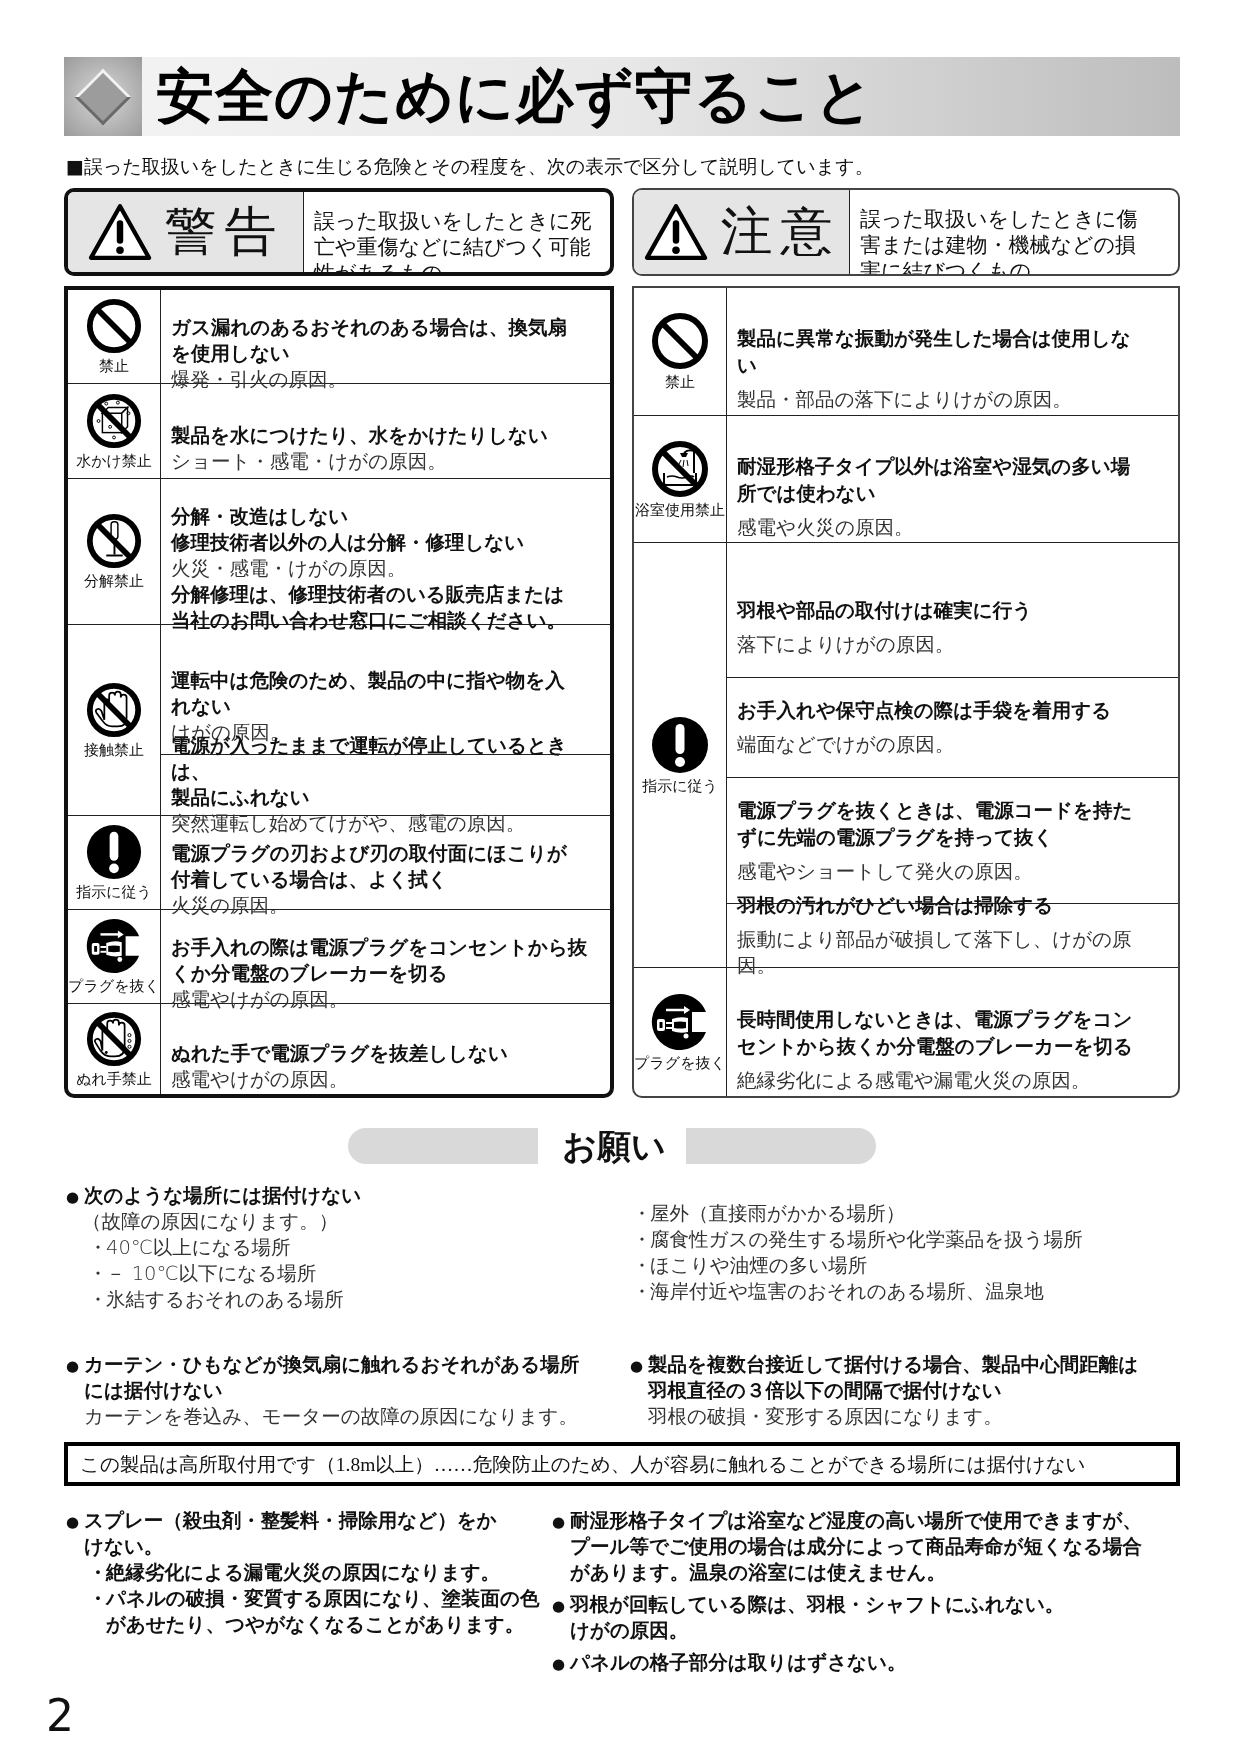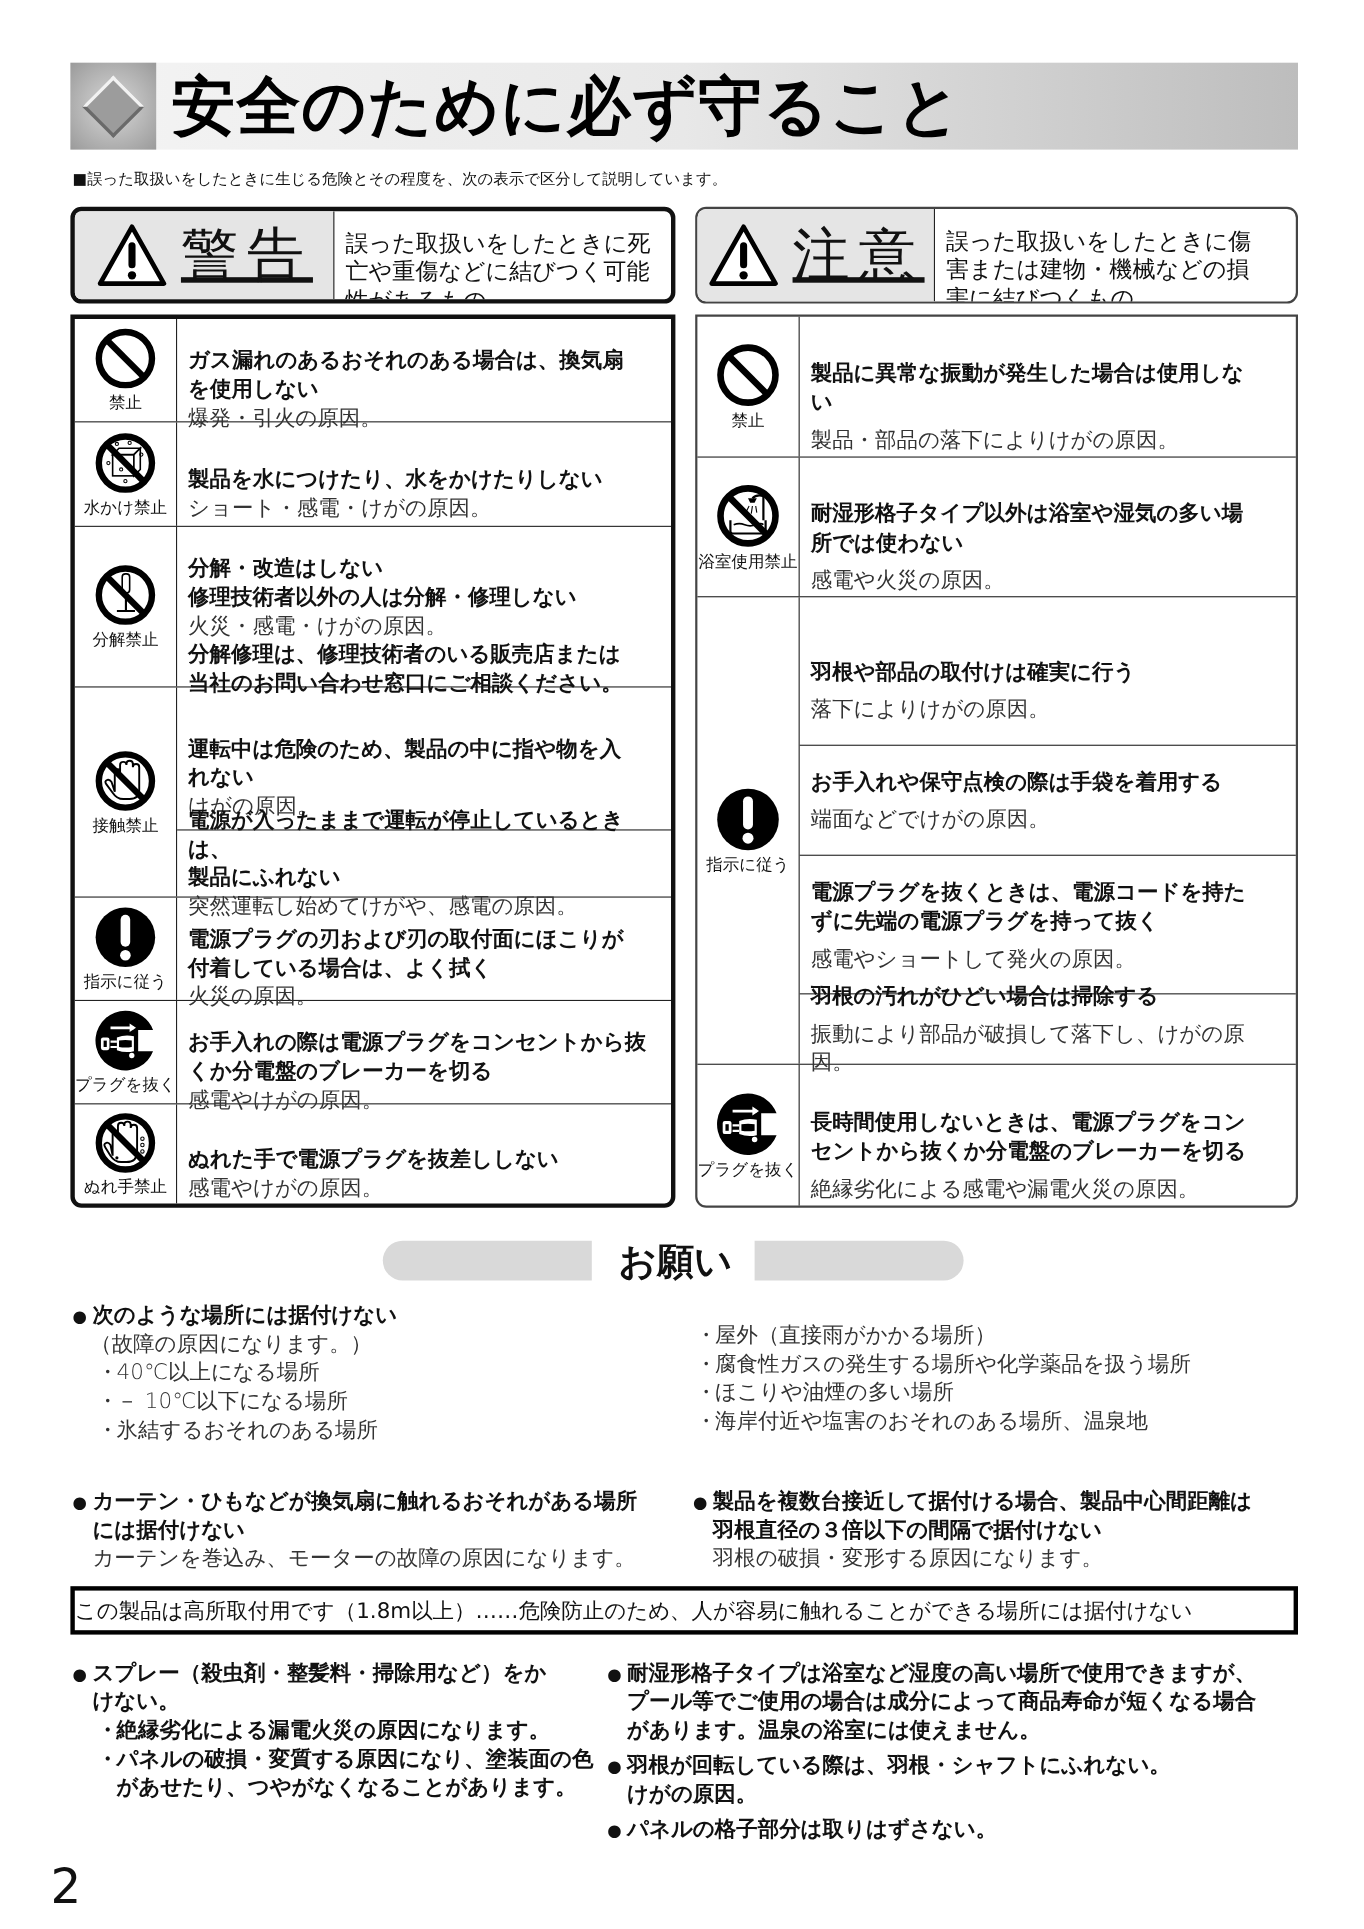--- a/index.html
+++ b/index.html
@@ -11,29 +11,29 @@
   
   .title-banner { left: 64px; top: 57px; width: 1116px; height: 79px;
     background: linear-gradient(to right, #f4f4f4 0%, #e8e8e8 50%, #bdbdbd 100%);
     display: flex; align-items: center; }
   .title-banner .diamond-box { width: 78px; height: 79px; background: radial-gradient(circle, #d8d8d8 0%, #9a9a9a 100%);
     display: flex; align-items: center; justify-content: center; }
   .title-banner .diamond { width: 40px; height: 40px; transform: rotate(45deg); background: #9c9c9c;
     border-top: 3px solid #f2f2f2; border-left: 3px solid #f2f2f2; border-right: 3px solid #6a6a6a; border-bottom: 3px solid #6a6a6a; }
   .title-banner .title-text { font-size: 58px; font-weight: bold; margin-left: 14px; letter-spacing: 1px; color: #000; }
 
-  .intro { left: 66px; top: 154px; font-size: 14px; }
+  .intro { left: 66px; top: 154px; font-size: 19px; }
 
   
   .legend { top: 188px; height: 88px; border: 3px solid #111; border-radius: 10px; display: flex; background: #fff; overflow: hidden; }
   .legend.warn { left: 64px; width: 550px; border-width: 4px; }
   .legend.caution { left: 632px; width: 548px; border-width: 2px; border-color: #444; }
   .legend .lg-left { width: 236px; background: #e5e5e5; display: flex; align-items: center; justify-content: center; border-right: 1px solid #222; }
   .legend.caution .lg-left { width: 216px; }
-  .legend .lg-word { font-size: 52px; font-weight: normal; margin-left: 12px; letter-spacing: 8px; text-decoration: underline; }
+  .legend .lg-word { font-size: 52px; font-weight: normal; margin-left: 12px; letter-spacing: 8px; }
   .legend .lg-desc { flex: 1; padding: 16px 10px; font-size: 21px; line-height: 26px; }
 
   
   .tbl { border: 4px solid #111; border-radius: 0 0 10px 10px; background: #fff; }
   .tbl.warn { left: 64px; top: 286px; width: 550px; height: 812px; }
   .tbl.caution { left: 632px; top: 286px; width: 548px; height: 812px; border-width: 2px; border-color: #444; border-radius: 0 0 10px 10px; }
   .row { position: absolute; left: 0; right: 0; border-bottom: 1px solid #222; display: flex; }
   .row:last-child { border-bottom: none; }
   .icon-cell { width: 93px; border-right: 1px solid #222; display: flex; flex-direction: column; align-items: center; justify-content: center; }
   .icon-cell .ic-label { font-size: 15px; margin-top: 2px; white-space: nowrap; }
@@ -54,21 +54,21 @@
   .onegai-title { left: 548px; top: 1124px; width: 132px; text-align: center; font-size: 34px; font-weight: bold; }
 
   .note { font-size: 19.5px; line-height: 26px; }
   .note .bold { font-weight: bold; }
   .note .thin { font-weight: 300; color: #333; }
   .bul { position: relative; padding-left: 18px; }
   .bul::before { content: "●"; position: absolute; left: 0; font-size: 15px; top: 1px; }
   .dot { position: relative; padding-left: 18px; }
   .dot::before { content: "・"; position: absolute; left: 0; }
 
-  .highmount { left: 64px; top: 1442px; width: 1116px; height: 44px; border: 4px solid #000; display: flex; align-items: center; padding-left: 0; font-size: 19.5px; }
+  .highmount { left: 64px; top: 1442px; width: 1116px; height: 44px; border: 4px solid #000; display: flex; align-items: center; padding-left: 12px; font-size: 19.5px; font-family: Liberation Serif, serif; }
 
   .pagenum { left: 46px; top: 1690px; font-size: 44px; font-family: "DejaVu Sans", sans-serif; }
 </style>
 </head>
 <body>
 
 <svg width="0" height="0" style="position:absolute">
   <defs>
     <symbol id="sym-triangle" viewBox="0 0 60 54">
       <polygon points="30,3 57,51 3,51" fill="#fff" stroke="#000" stroke-width="4" stroke-linejoin="round"></polygon>

